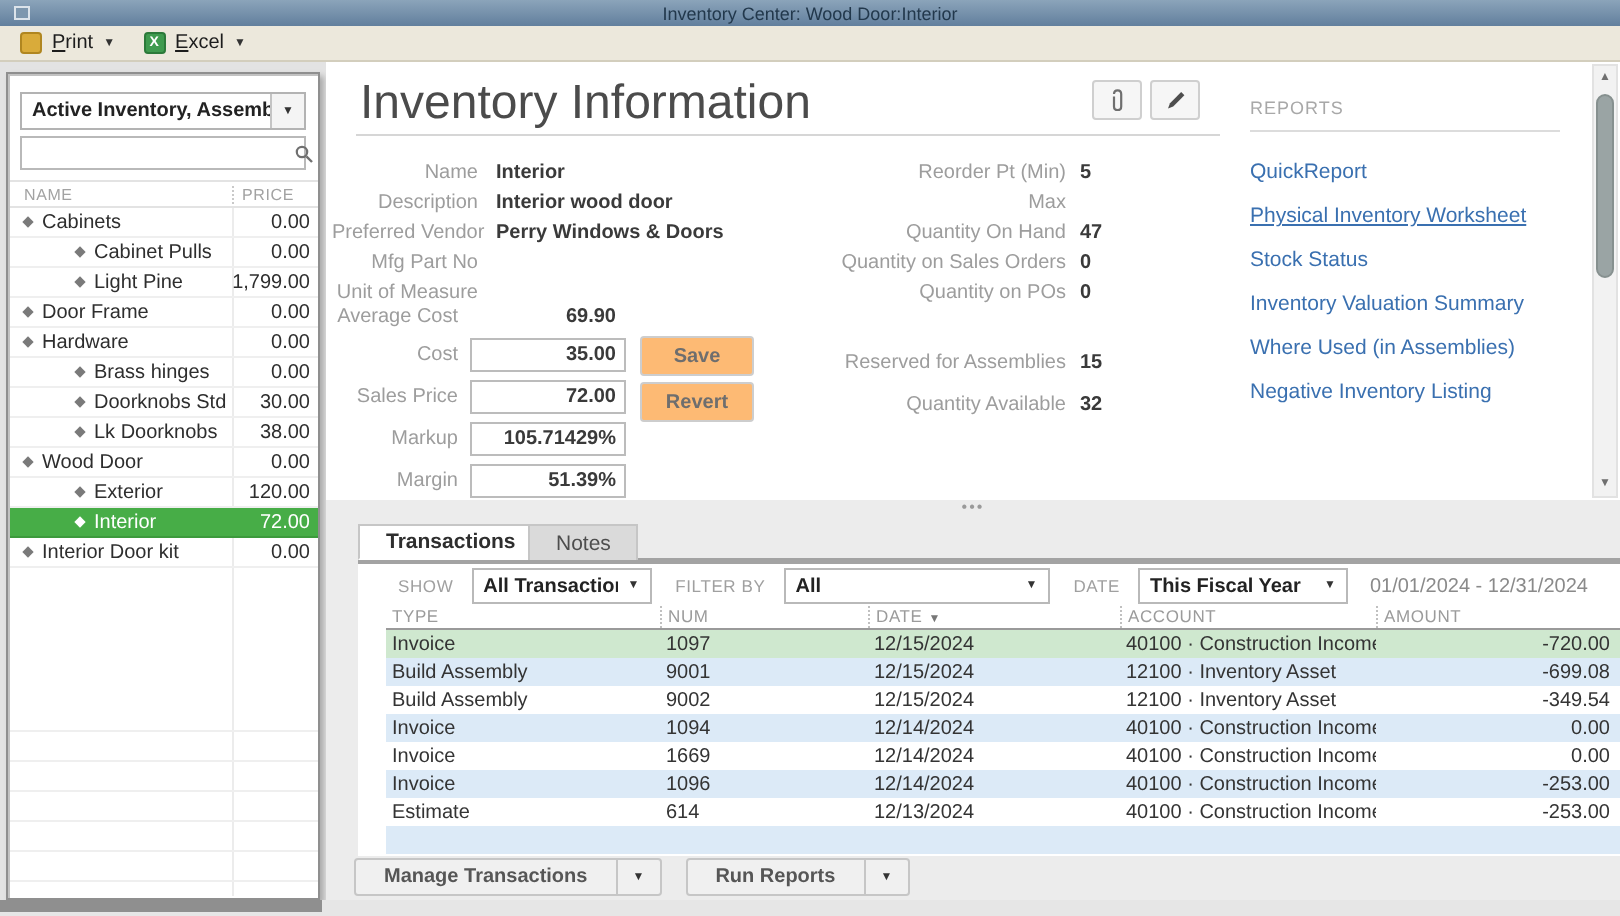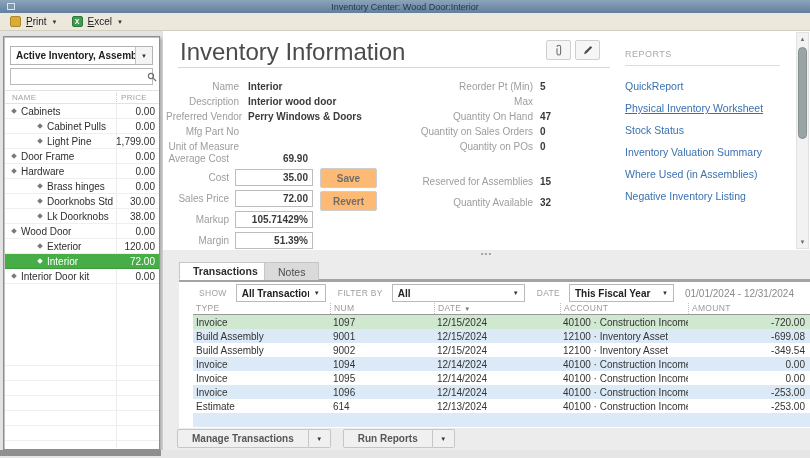--- a/index.html
+++ b/index.html
@@ -465,21 +465,21 @@
         </div>
         <div class="t-row blue">
           <span class="tc">Invoice</span>
             <span class="tc">1094</span>
             <span class="tc">12/14/2024</span>
             <span class="tc">40100 · Construction Income:40...</span>
             <span class="tc amt">0.00</span>
         </div>
         <div class="t-row white">
           <span class="tc">Invoice</span>
-            <span class="tc">1095</span>
+            <span class="tc">1669</span>
             <span class="tc">12/14/2024</span>
             <span class="tc">40100 · Construction Income:40...</span>
             <span class="tc amt">0.00</span>
         </div>
         <div class="t-row blue">
           <span class="tc">Invoice</span>
             <span class="tc">1096</span>
             <span class="tc">12/14/2024</span>
             <span class="tc">40100 · Construction Income:40...</span>
             <span class="tc amt">-253.00</span>

